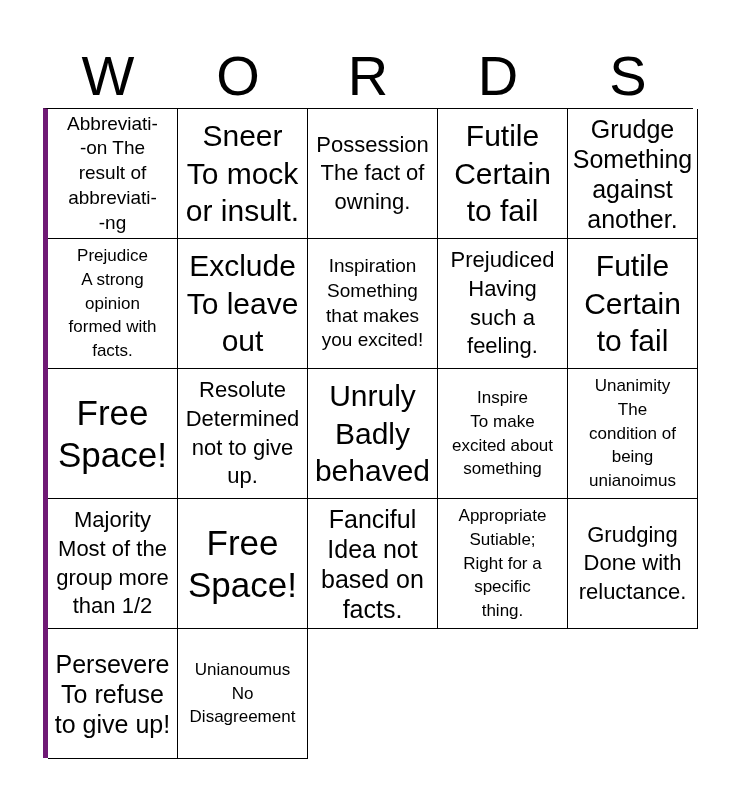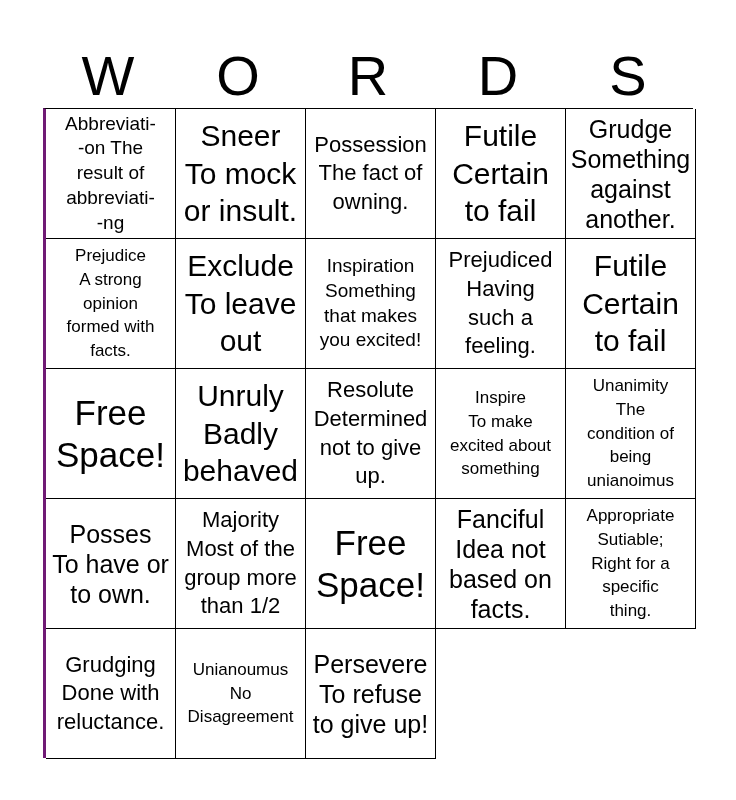--- a/index.html
+++ b/index.html
@@ -35,21 +35,21 @@
     }
     .board {
       position: absolute;
       left: 43px;
       top: 108px;
       width: 650px;
       height: 650px;
       display: grid;
       grid-template-columns: repeat(5, 130px);
       grid-template-rows: repeat(5, 130px);
-      border-left: 3px solid #701a75;
+      border-left: 5px solid #701a75;
       border-top: 1px solid #000;
       box-sizing: border-box;
     }
     .cell {
       border-right: 1px solid #000;
       border-bottom: 1px solid #000;
       box-sizing: border-box;
       display: flex;
       align-items: center;
       justify-content: center;
@@ -135,49 +135,44 @@
     <div class="cell">
       <span class="cell-text fs-l">Futile
 Certain
 to fail</span>
     </div>
     <div class="cell">
       <span class="cell-text fs-xl">Free
 Space!</span>
     </div>
     <div class="cell">
-      <span class="cell-text fs-l">Unruly
-Badly
-behaved</span>
-    </div>
-    <div class="cell">
       <span class="cell-text fs-s">Resolute
 Determined
 not to give
 up.</span>
+    </div>
+    <div class="cell">
+      <span class="cell-text fs-l">Unruly
+Badly
+behaved</span>
     </div>
     <div class="cell">
       <span class="cell-text fs-xxs">Inspire
 To make
 excited about
 something</span>
     </div>
     <div class="cell">
       <span class="cell-text fs-xxs">Unanimity
 The
 condition of
 being
 unianoimus</span>
     </div>
     <div class="cell">
-      <span class="cell-text fs-m">Posses
-To have or
-to own.</span>
-    </div>
-    <div class="cell">
       <span class="cell-text fs-s">Majority
 Most of the
 group more
 than 1/2</span>
     </div>
     <div class="cell">
       <span class="cell-text fs-xl">Free
 Space!</span>
     </div>
     <div class="cell">
@@ -192,22 +187,22 @@
 Right for a
 specific
 thing.</span>
     </div>
     <div class="cell">
       <span class="cell-text fs-s">Grudging
 Done with
 reluctance.</span>
     </div>
     <div class="cell">
+      <span class="cell-text fs-m">Persevere
+To refuse
+to give up!</span>
+    </div>
+    <div class="cell">
       <span class="cell-text fs-xxs">Unianoumus
 No
 Disagreement</span>
     </div>
-    <div class="cell">
-      <span class="cell-text fs-m">Persevere
-To refuse
-to give up!</span>
-    </div>
   </div>
 
 </body></html>

